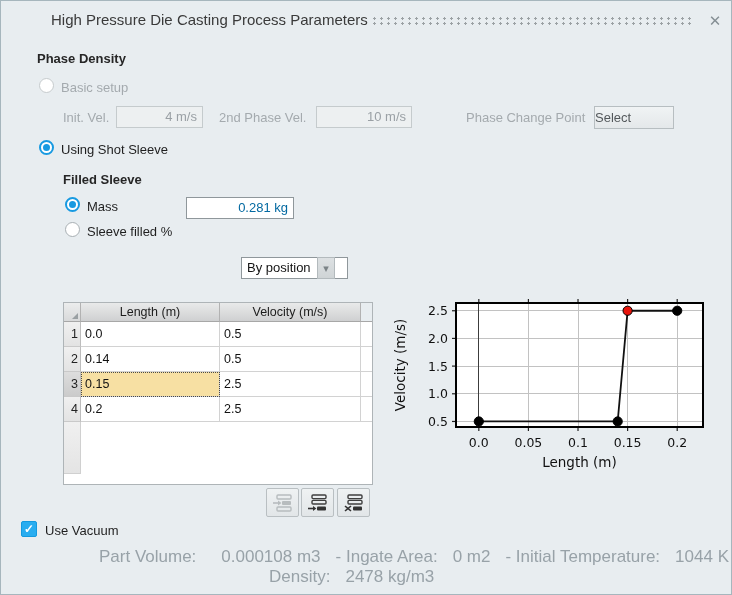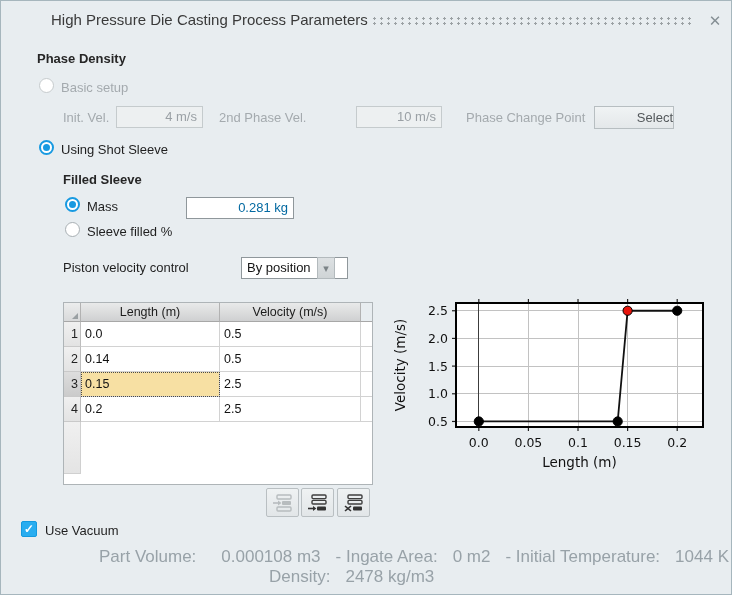--- a/index.html
+++ b/index.html
@@ -33,21 +33,21 @@
   .checkbox{width:16px;height:16px;border-radius:2px;background:#29adf0;border:1px solid #149adf;
     box-sizing:border-box;color:#fff;font-size:12px;font-weight:bold;text-align:center;line-height:14px;}
   
   .field{box-sizing:border-box;height:22px;font-size:13px;line-height:20px;padding:0 5px;}
   .field.dis{background:#edf0f1;border:1px solid #c5cbcd;color:#9aa0a5;text-align:right;}
   .field.en{background:#ffffff;border:1px solid #8f979b;color:#0369a1;text-align:right;}
   .field.combo{background:#ffffff;border:1px solid #8f979b;color:#141414;text-align:left;margin-left:35px;}
   .combo-btn{box-sizing:border-box;width:18px;height:22px;background:linear-gradient(#dde1e3,#cfd4d6);
     border:1px solid #b3babd;color:#7b8387;font-size:11px;text-align:center;line-height:20px;}
   .btn{box-sizing:border-box;background:linear-gradient(#f0f3f4,#e4e8ea);border:1px solid #b7bec1;
-    font-size:13px;color:#53585b;text-align:right;}
+    font-size:13px;color:#53585b;text-align:left;}
   
   .table{left:62px; top:301px; width:310px; height:183px; background:#fff;
     border:1px solid #aeb4b7; box-sizing:border-box; font-size:12.5px;}
   .t-head{display:flex; height:19px;}
   .t-corner{width:17px;border-right:1px solid #b2b2b2;border-bottom:1px solid #a7a7a7;
     background:linear-gradient(#eceded,#d8d9da);position:relative;box-sizing:border-box;}
   .tri{position:absolute;right:2px;bottom:2px;width:0;height:0;border-style:solid;
     border-width:0 0 6px 6px;border-color:transparent transparent #9aa0a3 transparent;}
   .t-col{box-sizing:border-box;border-right:1px solid #b2b2b2;border-bottom:1px solid #a7a7a7;
     background:linear-gradient(#e9eaea,#cfd0d1);text-align:center;line-height:18px;color:#1c1c1c;}
@@ -83,38 +83,37 @@
   <div class="abs close">✕</div>
 
   <div class="abs section" style="left:36px;top:50px;">Phase Density</div>
 
   <div class="abs radio off-dis" style="left:38px;top:77px;"></div>
   <div class="abs lbl-dis" style="left:60px;top:79px;">Basic setup</div>
 
   <div class="abs lbl-dis" style="left:62px;top:109px;">Init. Vel.</div>
   <div class="abs field dis" style="left:115px;top:105px;width:87px;">4 m/s</div>
   <div class="abs lbl-dis" style="left:218px;top:109px;">2nd Phase Vel.</div>
-  <div class="abs field dis" style="left:315px;top:105px;width:86px;margin-left:40px;">10 m/s</div>
+  <div class="abs field dis" style="left:315px;top:105px;width:96px;">10 m/s</div>
 
   <div class="abs lbl-dis" style="left:465px;top:109px;">Phase Change Point</div>
   <div class="abs btn" style="left:593px;top:105px;width:80px;height:23px;line-height:21px;">Select</div>
 
   <div class="abs radio on" style="left:38px;top:139px;"></div>
   <div class="abs lbl" style="left:60px;top:141px;">Using Shot Sleeve</div>
 
   <div class="abs section" style="left:62px;top:171px;">Filled Sleeve</div>
 
   <div class="abs radio on" style="left:64px;top:196px;"></div>
   <div class="abs lbl" style="left:86px;top:198px;">Mass</div>
   <div class="abs field en" style="left:185px;top:196px;width:108px;">0.281 kg</div>
 
   <div class="abs radio off" style="left:64px;top:221px;"></div>
   <div class="abs lbl" style="left:86px;top:223px;">Sleeve filled %</div>
 
-  <div class="abs lbl" style="left:62px;top:259px;">Piston velocity control</div>
   <div class="abs field combo" style="left:205px;top:256px;width:107px;">By position</div>
   <div class="abs combo-btn" style="left:316px;top:256px;"><span>▾</span></div>
 
   <div class="abs table">
     <div class="t-head">
       <div class="t-corner">
           <div class="tri"></div>
         </div>
       <div class="t-col c1">Length (m)</div>
       <div class="t-col c2">Velocity (m/s)</div>

